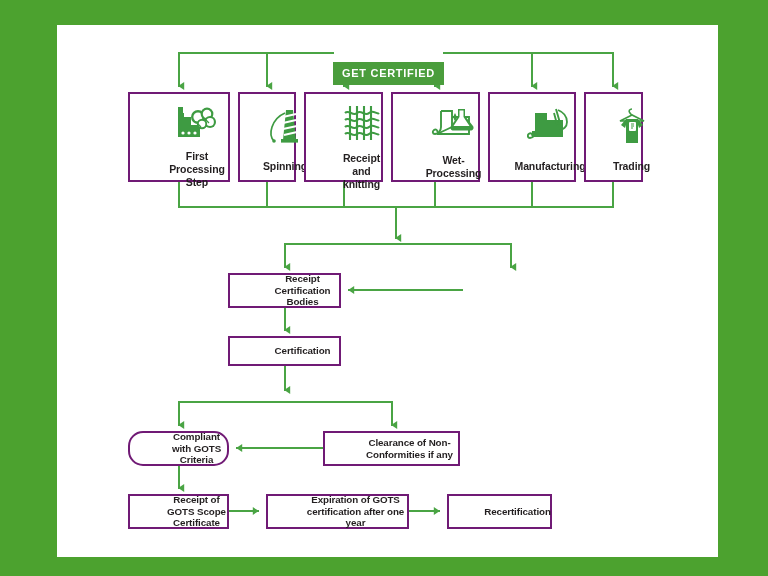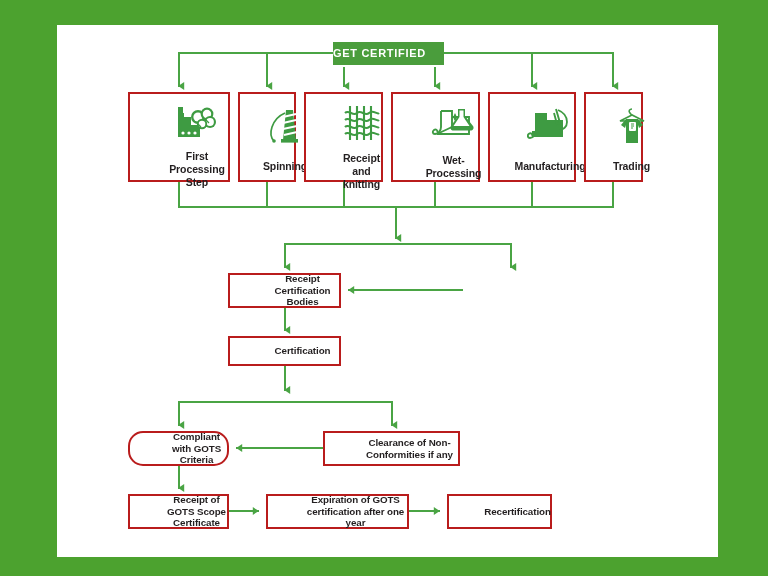--- a/index.html
+++ b/index.html
@@ -26,21 +26,21 @@
   #diagram {
     position: absolute;
     left: 0;
     top: 0;
     width: 768px;
     height: 576px;
   }
   .node {
     position: absolute;
     box-sizing: border-box;
-    border: 2px solid #b91c1c;
+    border: 2px solid #701a75;
     background: #ffffff;
     display: flex;
     align-items: center;
     justify-content: center;
     text-align: center;
     padding-left: 36px;
   }
   .node-label {
     font-weight: bold;
     color: #231f20;
@@ -64,21 +64,22 @@
   }
   .proc-node .node-label {
     font-size: 9.8px;
   }
   #header-box {
     position: absolute;
     box-sizing: border-box;
     background: #4A9D3C;
     display: flex;
     align-items: center;
-    justify-content: flex-start;
+    justify-content: center;
+    margin-top: 20px;
   }
   #header-box .node-label {
     color: #ffffff;
     font-size: 11px;
     font-weight: bold;
     letter-spacing: 0.7px;
   }
 </style>
 </head>
 <body>

